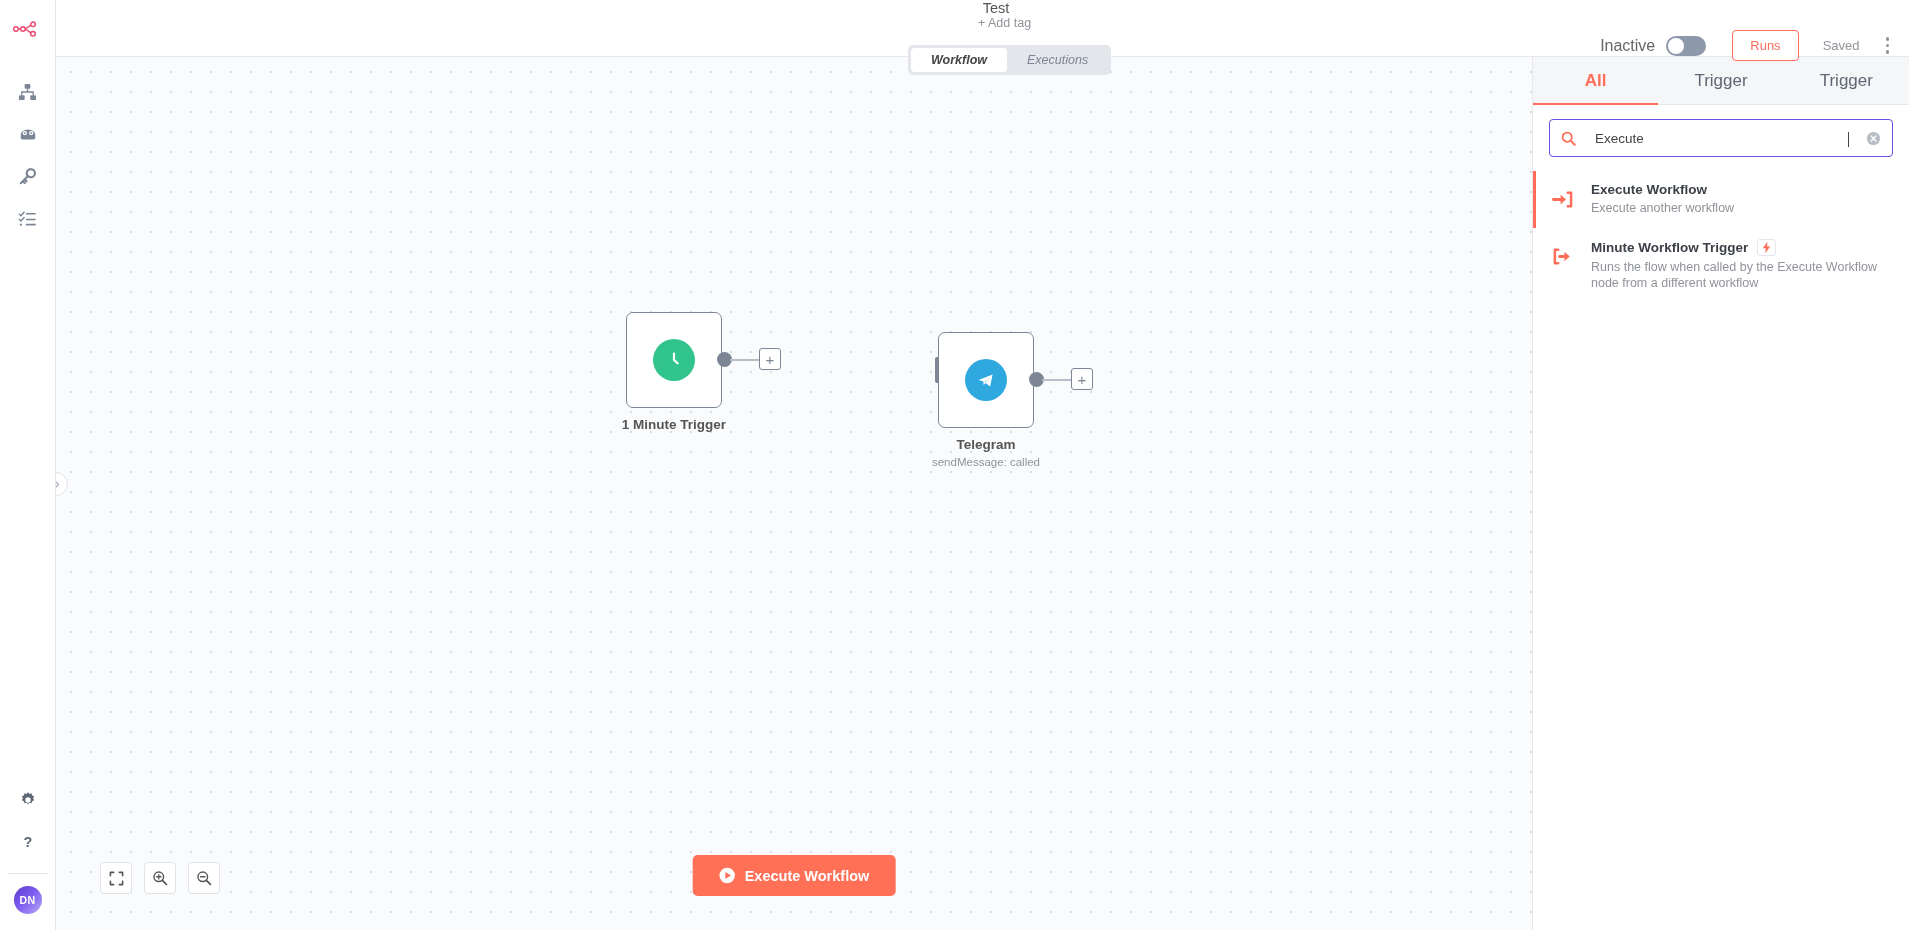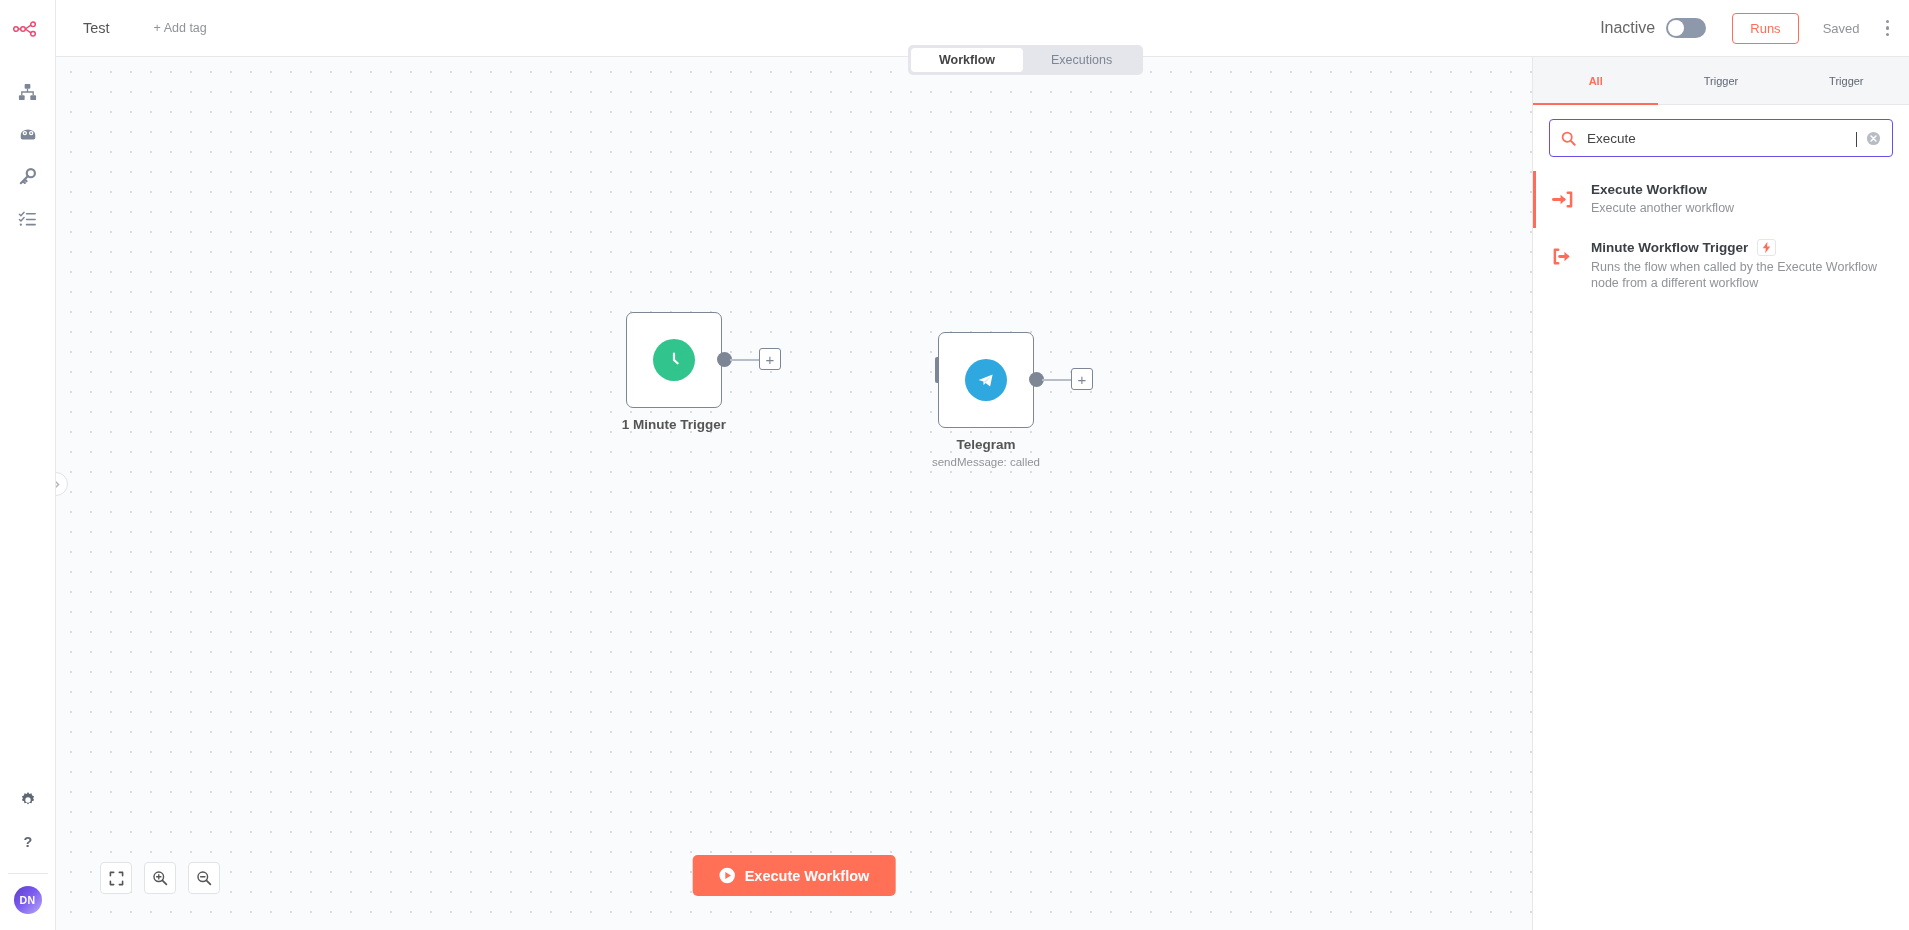--- a/index.html
+++ b/index.html
@@ -39,21 +39,21 @@
     color: #fff; font-size: 10.5px; font-weight: bold;
     display: flex; align-items: center; justify-content: center;
     letter-spacing: .3px; cursor: pointer;
   }
 
   
   .header {
     position: absolute; left: 56px; top: 0;
     width: 1853px; height: 57px;
     background: #fff; border-bottom: 1px solid #e8e8eb;
-    display: flex; align-items: center; z-index: 25;
+    display: flex; align-items: center; z-index: 25; flex-direction: column;
   }
   .wf-name {
     margin-left: 27px; font-size: 14.5px; color: #555;
   }
   .add-tag {
     margin-left: 44px; font-size: 12.5px; color: #909399; cursor: pointer;
   }
   .header-right {
     margin-left: auto; display: flex; align-items: center;
     padding-right: 14px; gap: 0;
@@ -79,22 +79,22 @@
   }
   .kebab i { width: 3.5px; height: 3.5px; border-radius: 50%; background: #909399; display: block; }
 
   
   .seg {
     position: absolute; top: 45px; left: 908px;
     display: flex; background: #e4e6ec; border-radius: 5px;
     padding: 3px; z-index: 26;
   }
   .seg div {
-    font-size: 12.5px; padding: 5px 28px; border-radius: 4px;
-    color: #7d8694; cursor: pointer; white-space: nowrap;
+    font-size: 12.5px; padding: 5px 20px; border-radius: 4px;
+    color: #7d8694; cursor: pointer; white-space: nowrap; font-style: italic;
   }
   .seg div.active { background: #fff; color: #444; font-weight: bold; }
 
   
   .canvas {
     position: absolute; left: 56px; top: 57px;
     width: 1476px; height: 873px;
     background-color: #fafbfc;
     background-image: radial-gradient(#d8dde4 1.1px, transparent 1.1px);
     background-size: 20px 20px;
@@ -167,31 +167,31 @@
     position: absolute; right: 0; top: 57px;
     width: 377px; height: 873px;
     background: #fff; border-left: 1px solid #e8e8eb; z-index: 20;
   }
   .panel-tabs {
     display: flex; height: 48px; background: #f5f6f8;
     border-bottom: 1px solid #e8e8eb;
   }
   .panel-tab {
     flex: 1; display: flex; align-items: center; justify-content: center;
-    font-size: 11px; color: #5e6773; cursor: pointer; position: relative;
+    font-size: 17px; color: #5e6773; cursor: pointer; position: relative;
   }
   .panel-tab.active { color: #ff6d5a; font-weight: bold; }
   .panel-tab.active::after {
     content: ""; position: absolute; bottom: -1px; left: 0;
     width: 100%; height: 2px; background: #ff6d5a;
   }
   .search-wrap { padding: 14px 16px 0; }
   .search-box {
     display: flex; align-items: center; height: 38px;
-    border: 1px solid #6b4ee6; border-radius: 4px; padding: 0 11px; gap: 11px;
+    border: 1px solid #6b4ee6; border-radius: 4px; padding: 0 11px; gap: 19px;
   }
   .search-val {
     flex: 1; font-size: 13.5px; color: #444; position: relative; white-space: nowrap;
   }
   .search-val::after {
     content: ""; position: absolute; right: -2px; top: 1px;
     width: 1px; height: 15px; background: #444;
   }
   .clear-icon { cursor: pointer; display: flex; }
   .results { padding-top: 14px; }

